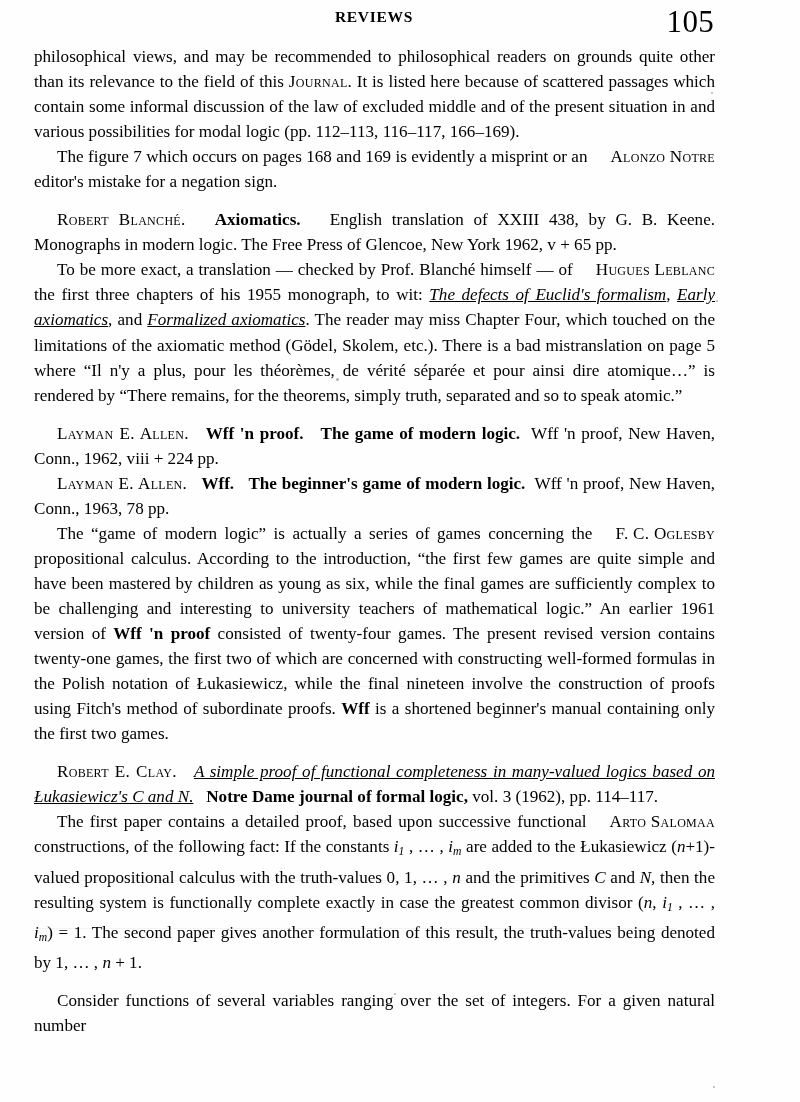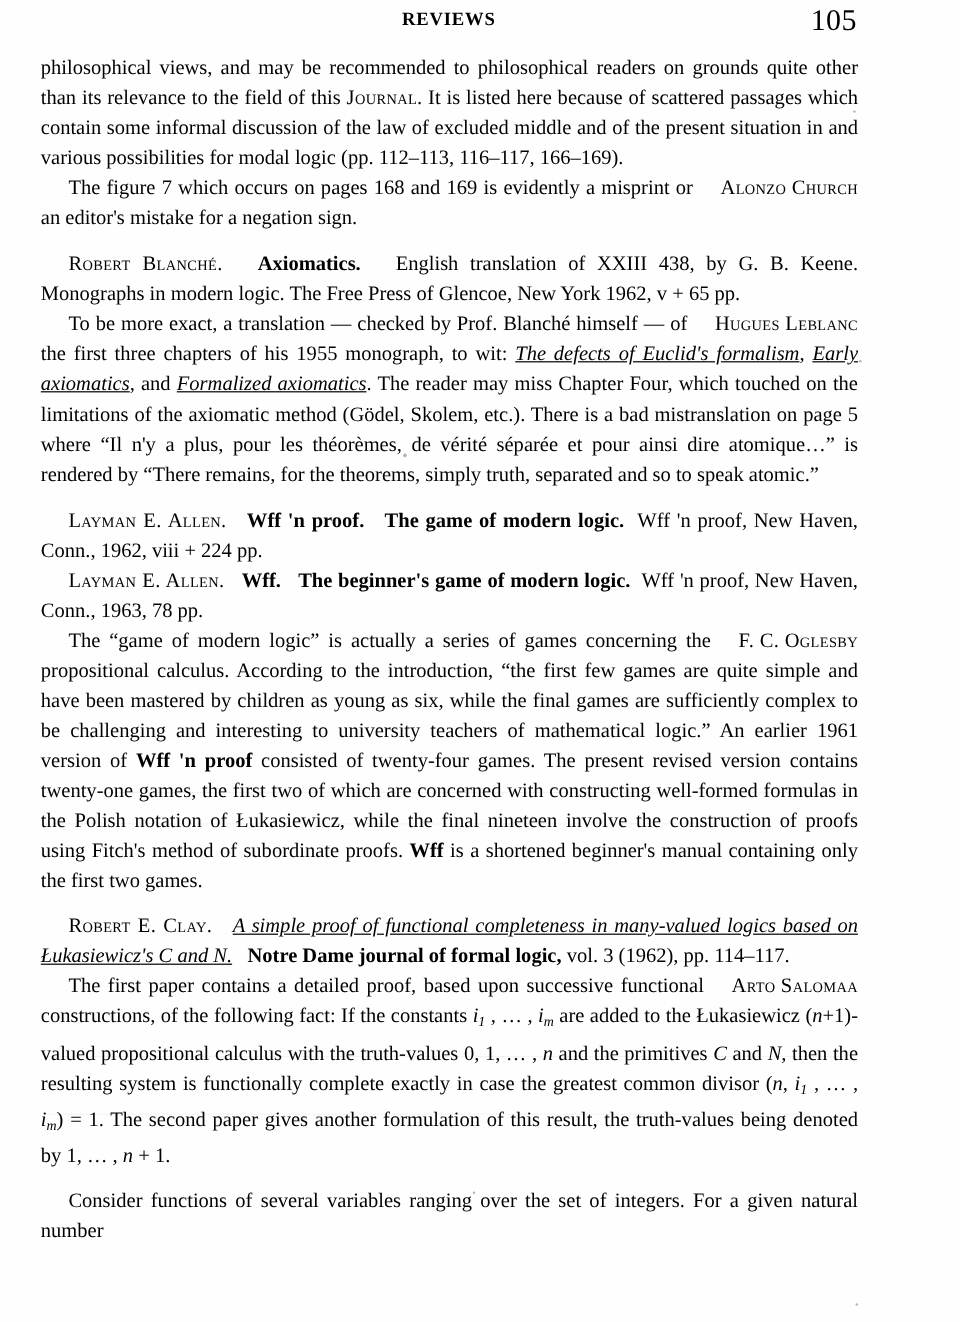--- a/index.html
+++ b/index.html
@@ -39,21 +39,21 @@
     font-size: 15.5px;
     font-weight: bold;
     letter-spacing: 0.7px;
     font-variant: small-caps;
     text-transform: uppercase;
   }
   .runhead-folio {
     position: absolute;
     right: 0;
     top: -4px;
-    font-size: 25px;
+    font-size: 31px;
     letter-spacing: 0.3px;
   }
 
   
   .col {
     position: absolute;
     left: 34px;
     top: 44px;
     width: 681px;
   }
@@ -119,21 +119,21 @@
 
   <div class="runhead">
     <div class="runhead-title">REVIEWS</div>
     <div class="runhead-folio">105</div>
   </div>
 
   <div class="col">
 
     <p class="body noindent"><span>philosophical views, and may be recommended to philosophical readers on grounds quite other than its relevance to the field of this </span><span class="sc">Journal</span><span>. It is listed here because of scattered passages which contain some informal discussion of the law of excluded middle and of the present situation in and various possibilities for modal logic (pp. 112–113, 116–117, 166–169).</span></p>
 
-    <p class="body indent"><span class="byline">Alonzo Church</span><span>The figure 7 which occurs on pages 168 and 169 is evidently a misprint or an editor's mistake for a negation sign.</span></p>
+    <p class="body indent"><span class="byline">Alonzo Notre</span><span>The figure 7 which occurs on pages 168 and 169 is evidently a misprint or an editor's mistake for a negation sign.</span></p>
 
     <div class="gap-entry"></div>
 
     <p class="body indent"><span class="sc">Robert Blanché.</span>&nbsp;&nbsp; <span class="bi">Axiomatics.</span>&nbsp;&nbsp; <span>English translation of XXIII 438, by G. B. Keene.   Monographs in modern logic.   The Free Press of Glencoe, New York 1962, v + 65 pp.</span></p>
 
     <p class="body indent"><span class="byline">Hugues Leblanc</span><span>To be more exact, a translation — checked by Prof. Blanché himself — of the first three chapters of his 1955 monograph, to wit: </span><span class="it">The defects of Euclid's formalism</span><span>, </span><span class="it">Early axiomatics</span><span>, and </span><span class="it">Formalized axiomatics</span><span>. The reader may miss Chapter Four, which touched on the limitations of the axiomatic method (Gödel, Skolem, etc.). There is a bad mistranslation on page 5 where “Il n'y a plus, pour les théorèmes, de vérité séparée et pour ainsi dire atomique…” is rendered by “There remains, for the theorems, simply truth, separated and so to speak atomic.”</span></p>
 
     <div class="gap-entry"></div>
 
     <p class="body indent"><span class="sc">Layman E. Allen.</span>&nbsp;&nbsp; <span class="bi">Wff 'n proof.</span>&nbsp;&nbsp; <span class="bi">The game of modern logic.</span>&nbsp; <span>Wff 'n proof, New Haven, Conn., 1962, viii + 224 pp.</span></p>

